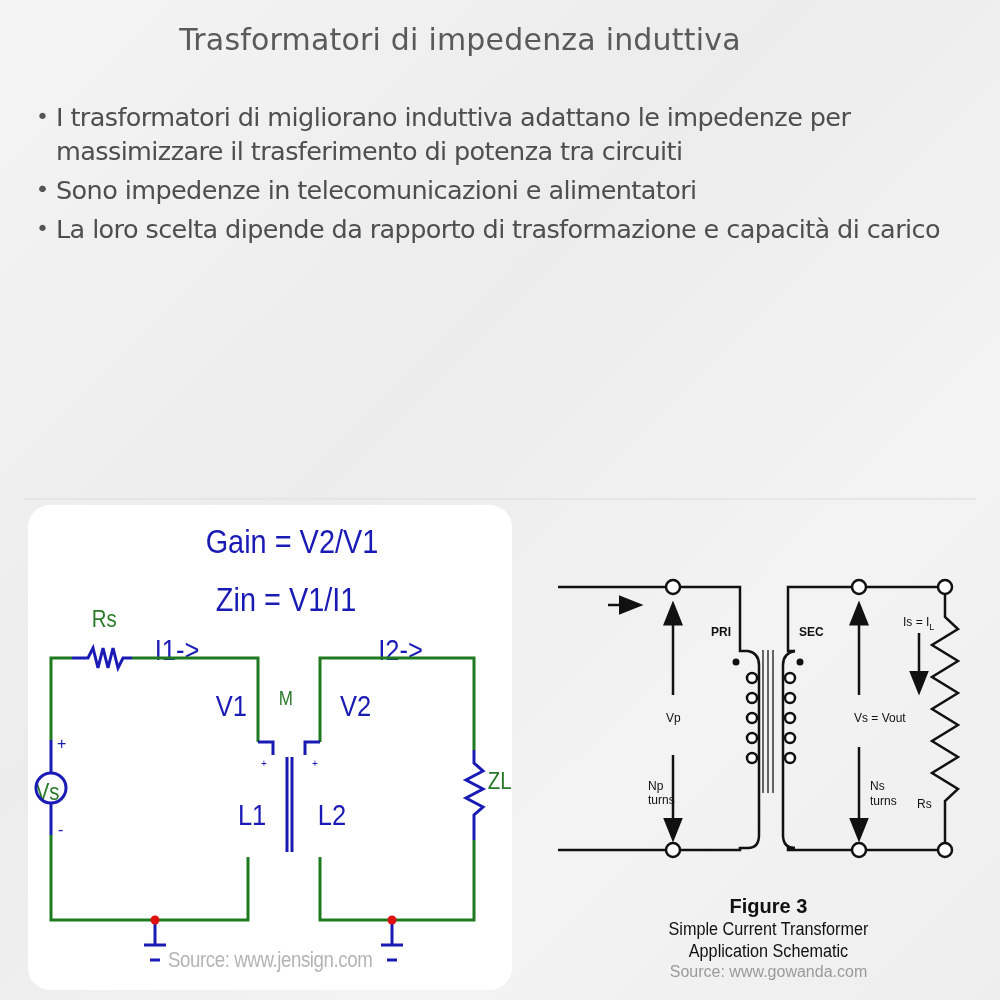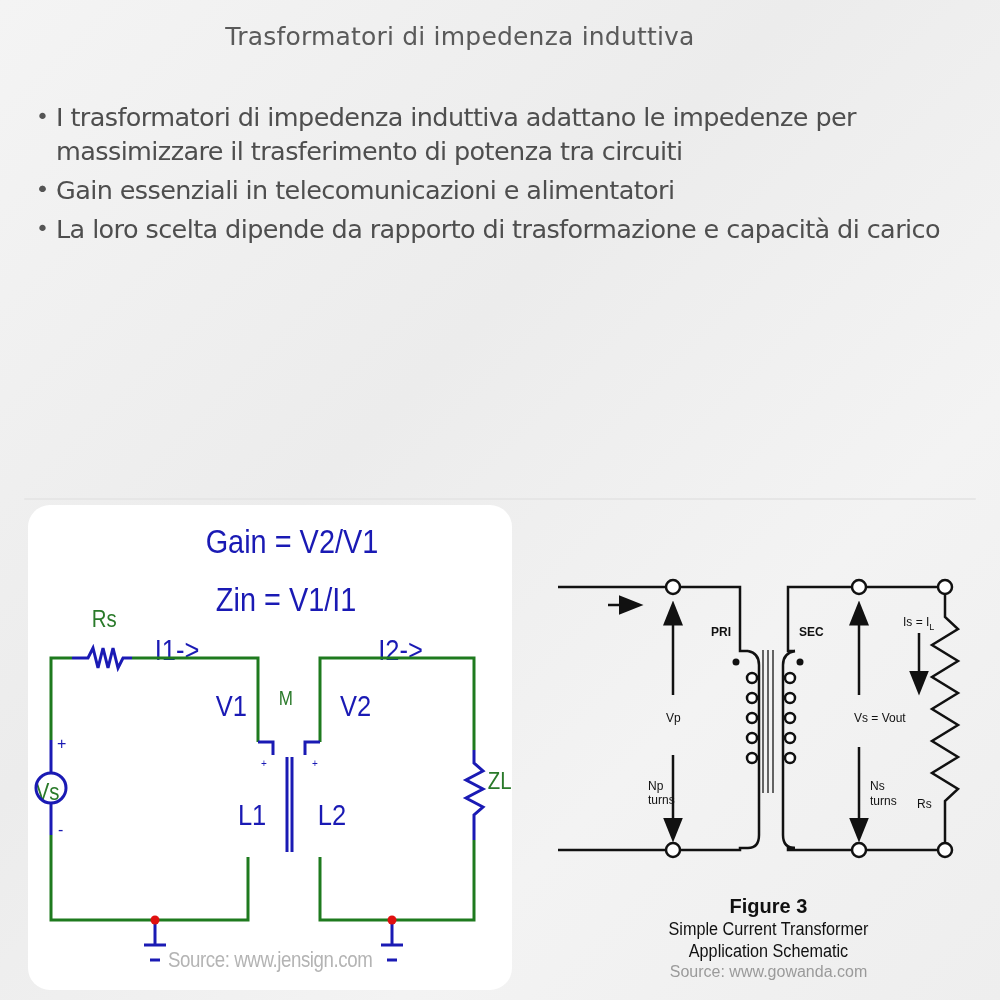--- a/index.html
+++ b/index.html
@@ -5,21 +5,21 @@
   * { margin: 0; padding: 0; box-sizing: border-box; }
   html, body { width: 1000px; height: 1000px; overflow: hidden; }
   body {
     position: relative;
     background: linear-gradient(135deg, #f4f4f4 0%, #ececec 40%, #f3f3f3 70%, #eeeeee 100%);
     font-family: "DejaVu Sans", sans-serif;
     color: #4a4a4a;
   }
   .title {
     position: absolute; left: 0; top: 22px; width: 920px;
-    text-align: center; font-size: 25px; color: #5a5a5a; letter-spacing: 0.2px;
+    text-align: center; font-size: 30px; color: #5a5a5a; letter-spacing: 0.2px;
     font-family: "DejaVu Sans", sans-serif; font-weight: normal;
   }
   .bullets {
     position: absolute; left: 36px; top: 100px; width: 940px; list-style: none;
   }
   .bullets li {
     position: relative; padding-left: 20px; font-size: 25.5px; line-height: 34px;
     color: #4e4e4e; margin-bottom: 5px; letter-spacing: -0.6px;
     font-family: "DejaVu Sans", sans-serif;
   }
@@ -50,23 +50,23 @@
   .cap2 { top: 414px; font-size: 18px; transform: scaleX(0.9); }
   .cap3 { top: 436px; font-size: 18px; transform: scaleX(0.9); }
   .cap4 { top: 458px; font-size: 16px; color: #9a9a9a; }
 </style>
 </head>
 <body>
 
 <div class="title">Trasformatori di impedenza induttiva</div>
 
 <ul class="bullets">
-  <li><span class="dot">•</span><span>I trasformatori di impedenza induttiva adattano le impedenze per massimizzare il trasferimento di potenza tra circuiti</span></li>
+  <li><span class="dot">•</span><span>I trasformatori di migliorano induttiva adattano le impedenze per massimizzare il trasferimento di potenza tra circuiti</span></li>
   <li><span class="dot">•</span></li>
-  <li><span class="dot">•</span><span>Gain essenziali in telecomunicazioni e alimentatori</span></li>
+  <li><span class="dot">•</span><span>Sono impedenze in telecomunicazioni e alimentatori</span></li>
   <li><span class="dot">•</span><span>La loro scelta dipende da rapporto di trasformazione e capacità di carico</span></li>
 </ul>
 
 <div class="divider"></div>
 
 <div class="left-panel">
   <svg width="484" height="485" viewBox="0 0 484 485">
     <g font-family="Liberation Sans, sans-serif" fill="#1a1ab4">
       <text x="178" y="48" font-size="34" transform="scale(0.85,1) translate(31,0)">Gain = V2/V1</text>
       <text x="188" y="106" font-size="34" transform="scale(0.85,1) translate(33,0)">Zin = V1/I1</text>

